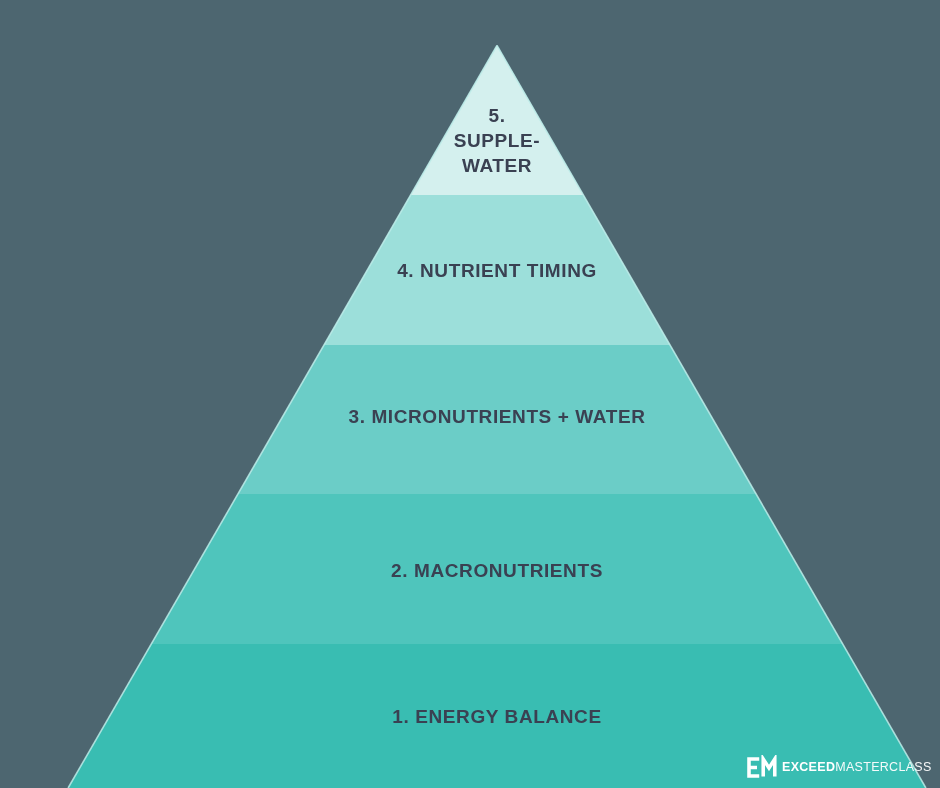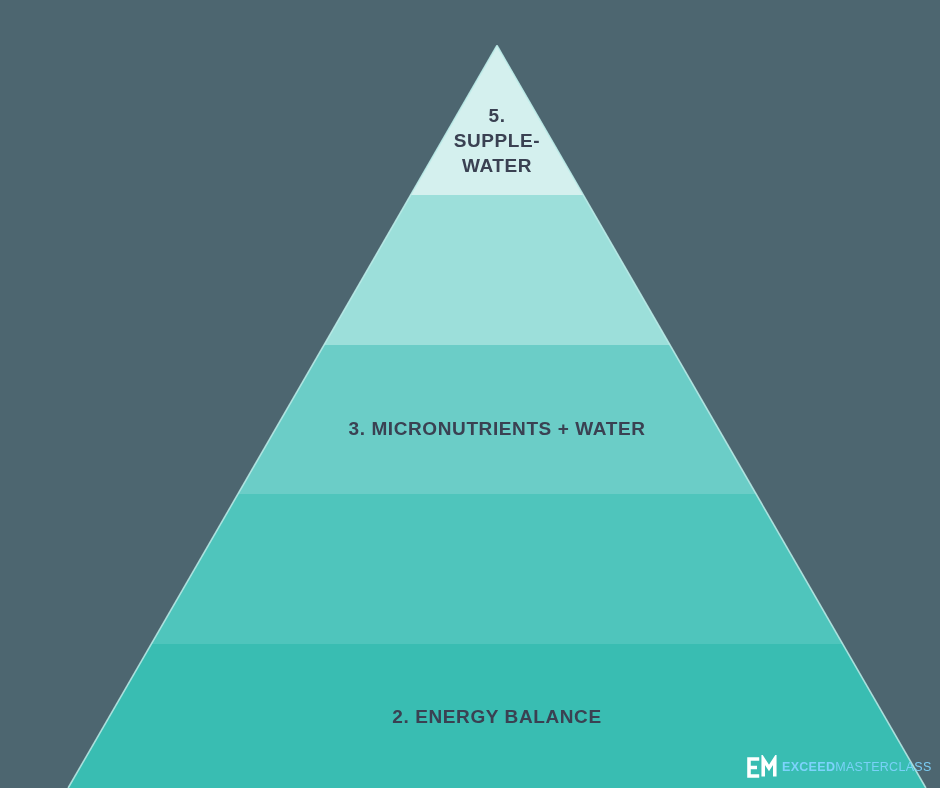--- a/index.html
+++ b/index.html
@@ -28,21 +28,21 @@
     line-height: 25px;
     white-space: nowrap;
   }
   .brand {
     position: absolute;
     left: 745px;
     top: 753px;
     height: 28px;
     display: flex;
     align-items: center;
-    color: #7dd3fc;
+    color: #ffffff;
   }
   .brand .mark { display: block; margin-right: 5px; }
   .brand-text { font-size: 12.5px; letter-spacing: 0.3px; white-space: nowrap; }
   .brand-bold { font-weight: bold; }
   .brand-light { font-weight: normal; opacity: 0.95; }
 </style>
 </head>
 <body>
 
 <div class="stage">
@@ -63,29 +63,33 @@
     <line x1="497" y1="45.5" x2="925.9" y2="788" stroke-width="1.6" opacity="0.85" stroke="#bdece9"></line>
   </svg>
 
   <div class="pyramid-label" style="top:103px">
     <div>5.</div>
     <div>SUPPLE-</div>
     <div>WATER</div>
   </div>
 
   <div class="pyramid-label" style="top:258px">
+    <div>4. NUTRIENT TIMING</div>
   </div>
 
-  <div class="pyramid-label" style="top:416px">
+  <div class="pyramid-label" style="top:404px">
     <div>3. MICRONUTRIENTS + WATER</div>
   </div>
 
+  <div class="pyramid-label" style="top:558px">
+    <div>2. MACRONUTRIENTS</div>
+  </div>
 
   <div class="pyramid-label" style="top:704px">
-    <div>2. ENERGY BALANCE</div>
+    <div>1. ENERGY BALANCE</div>
   </div>
 
   <div class="brand">
     <svg class="mark" width="32" height="25" viewBox="0 0 36 26">
       <path d="M16 3.5 H4.5 V22.5 H16 M4.5 13 H13.5" fill="none" stroke="#ffffff" stroke-width="4"></path>
       <path d="M20.5 23 V3.5 L27 13.5 L33.5 3.5 V23" fill="none" stroke="#ffffff" stroke-width="4" stroke-linejoin="miter"></path>
     </svg>
     <span class="brand-text">
       <span class="brand-bold">EXCEED</span><span class="brand-light">MASTERCLASS</span>
     </span>

